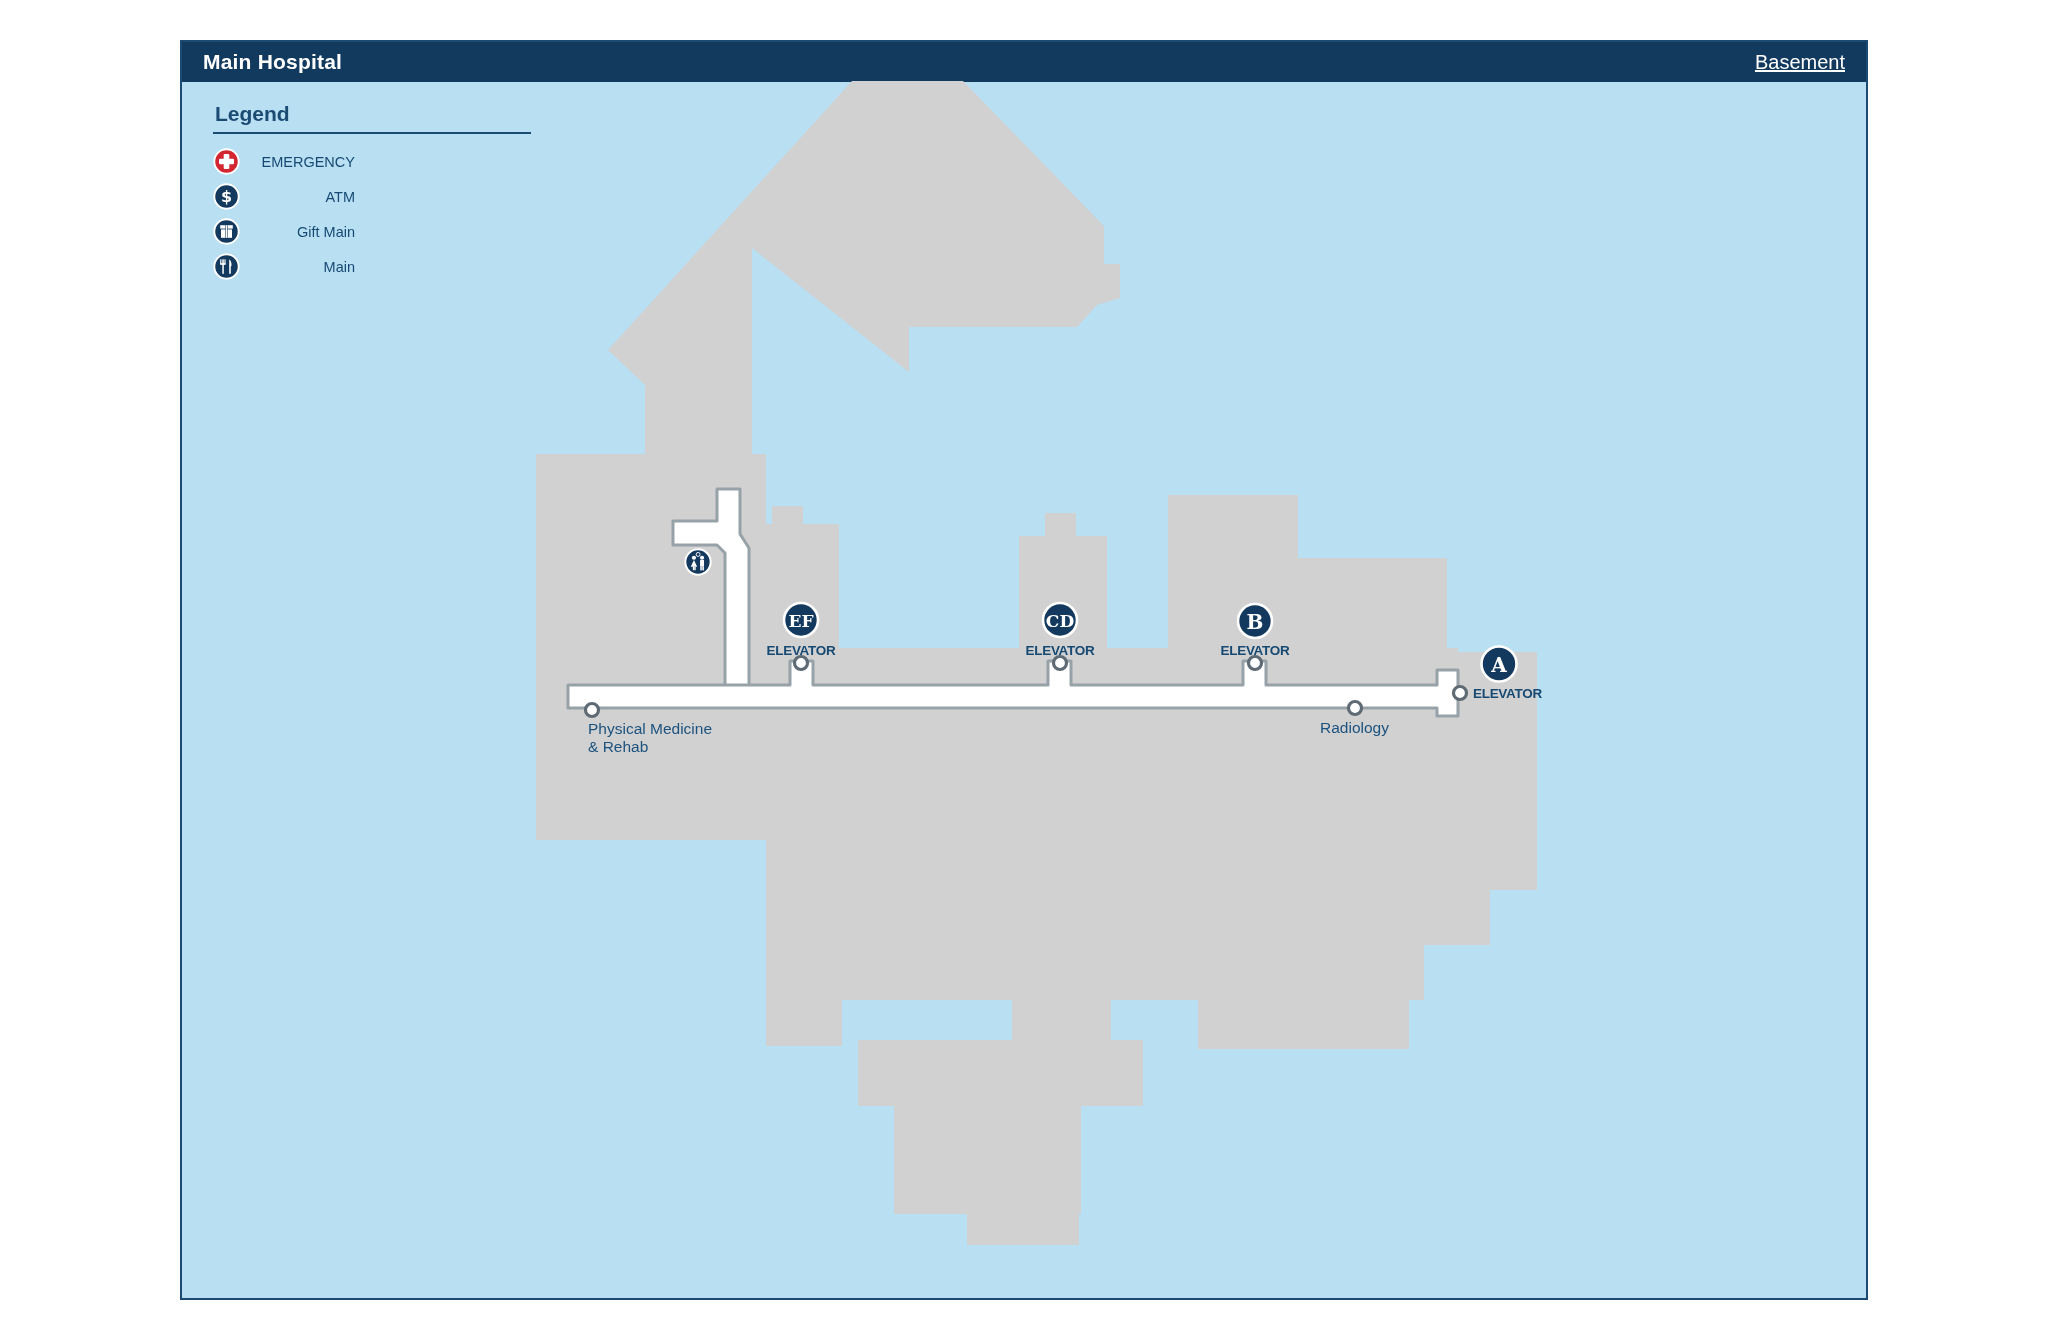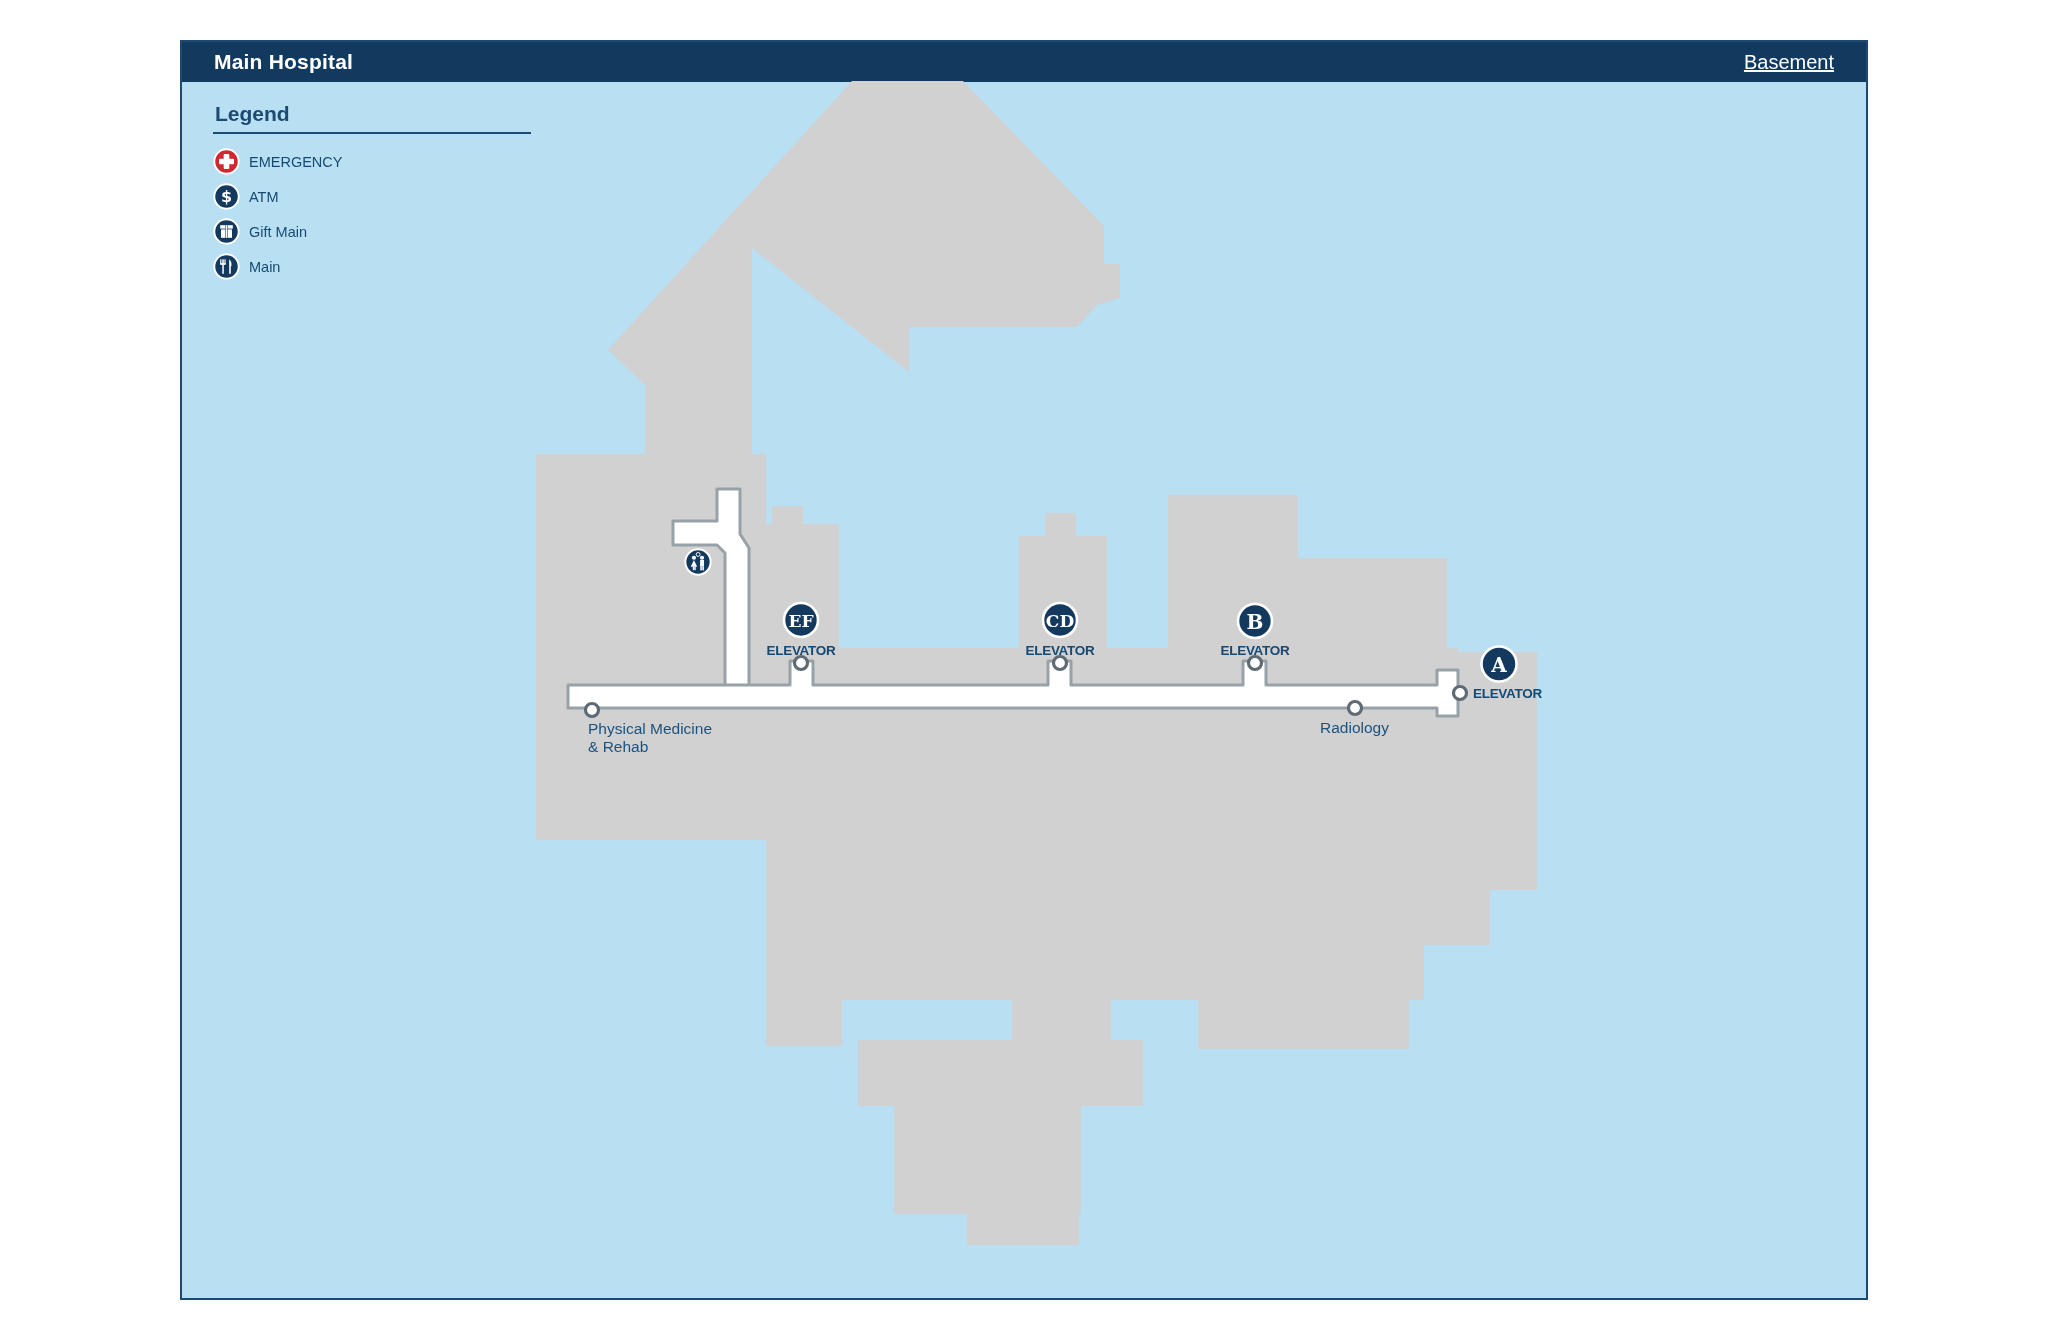--- a/index.html
+++ b/index.html
@@ -2,33 +2,33 @@
 <html><head>
 <meta charset="utf-8">
 <style>
   html,body{margin:0;padding:0;background:#ffffff;}
   .stage{position:relative;width:2048px;height:1325px;background:#ffffff;overflow:hidden;
          font-family:"Liberation Sans",sans-serif;}
   .map-frame{position:absolute;left:180px;top:40px;width:1688px;height:1260px;
              background:#b9dff3;border:2px solid #1c4a72;box-sizing:border-box;}
   .map-header{position:absolute;left:0;top:0;width:100%;height:40px;background:#123a5f;
               display:flex;align-items:center;justify-content:space-between;
-              padding:0 32px;box-sizing:border-box;}
+              padding:0 21px;box-sizing:border-box;}
   .map-header .title{color:#ffffff;font-size:21px;font-weight:bold;letter-spacing:0.2px;}
   .map-header .floor{color:#ffffff;font-size:20px;font-weight:normal;text-decoration:underline;}
   .map-svg{position:absolute;left:0;top:38px;width:1684px;height:1218px;display:block;}
 
   
   .legend{position:absolute;left:31px;top:60px;width:336px;z-index:5;}
   .legend-title{color:#1b4a73;font-size:21px;font-weight:bold;margin:0 0 6px 2px;}
   .legend-rule{height:2px;background:#1b4a73;width:318px;margin-bottom:10px;}
   .legend-cols{display:flex;gap:4px;}
   .legend-col{display:flex;flex-direction:column;}
   .legend-col.c1{width:142px;}
-  .legend-item{display:flex;align-items:center;height:35px;gap:9px;}
+  .legend-item{display:flex;align-items:center;height:35px;gap:9px;justify-content:space-between;}
   .legend-item .lbl{color:#174a73;font-size:14.5px;white-space:nowrap;}
   .licon{width:27px;height:27px;flex:0 0 27px;display:block;}
 </style>
 </head>
 <body>
 
 <svg width="0" height="0" style="position:absolute" aria-hidden="true">
   <defs>
     <symbol id="sym-circle-navy" viewBox="0 0 27 27">
       <circle cx="13.5" cy="13.5" r="12.2" fill="#14395e" stroke="#ffffff" stroke-width="1.9"></circle>

